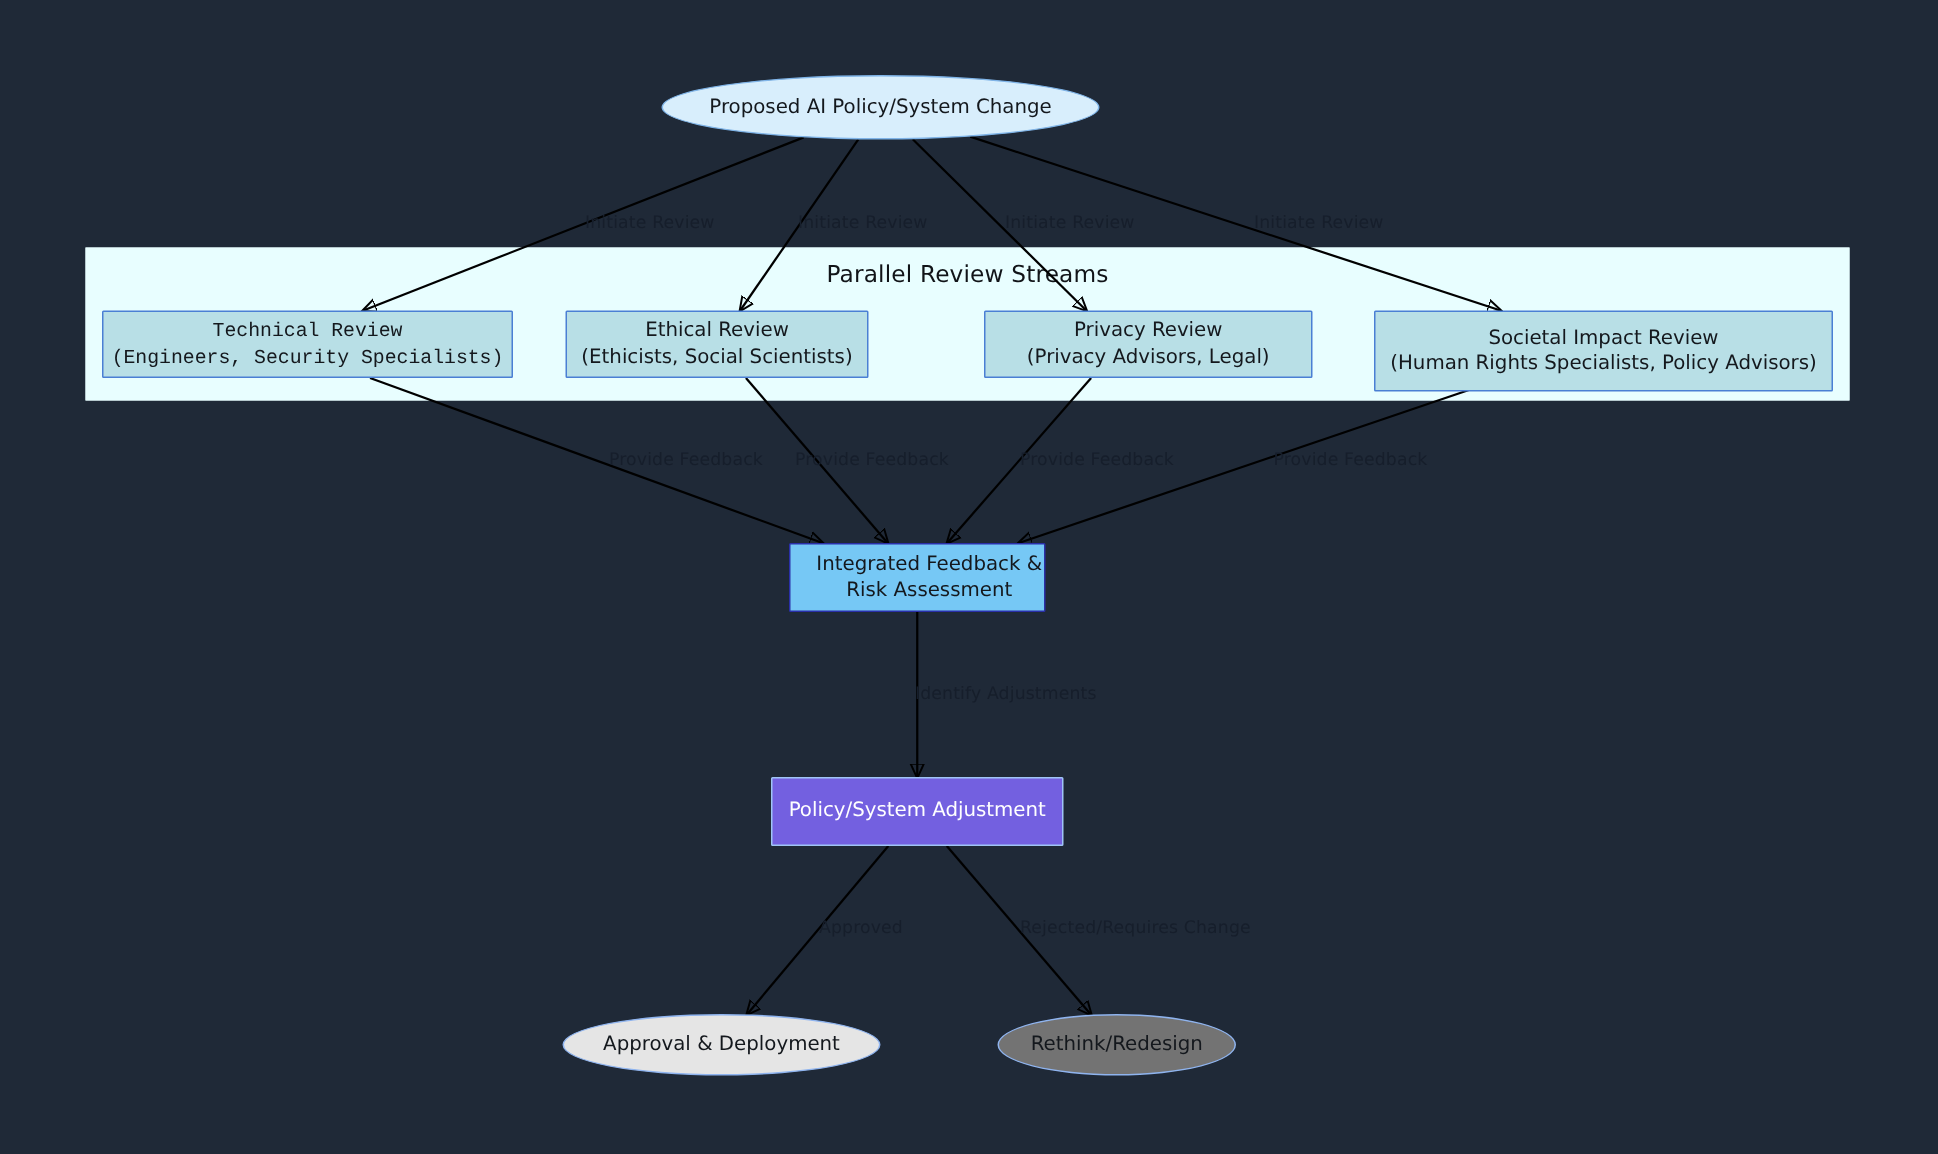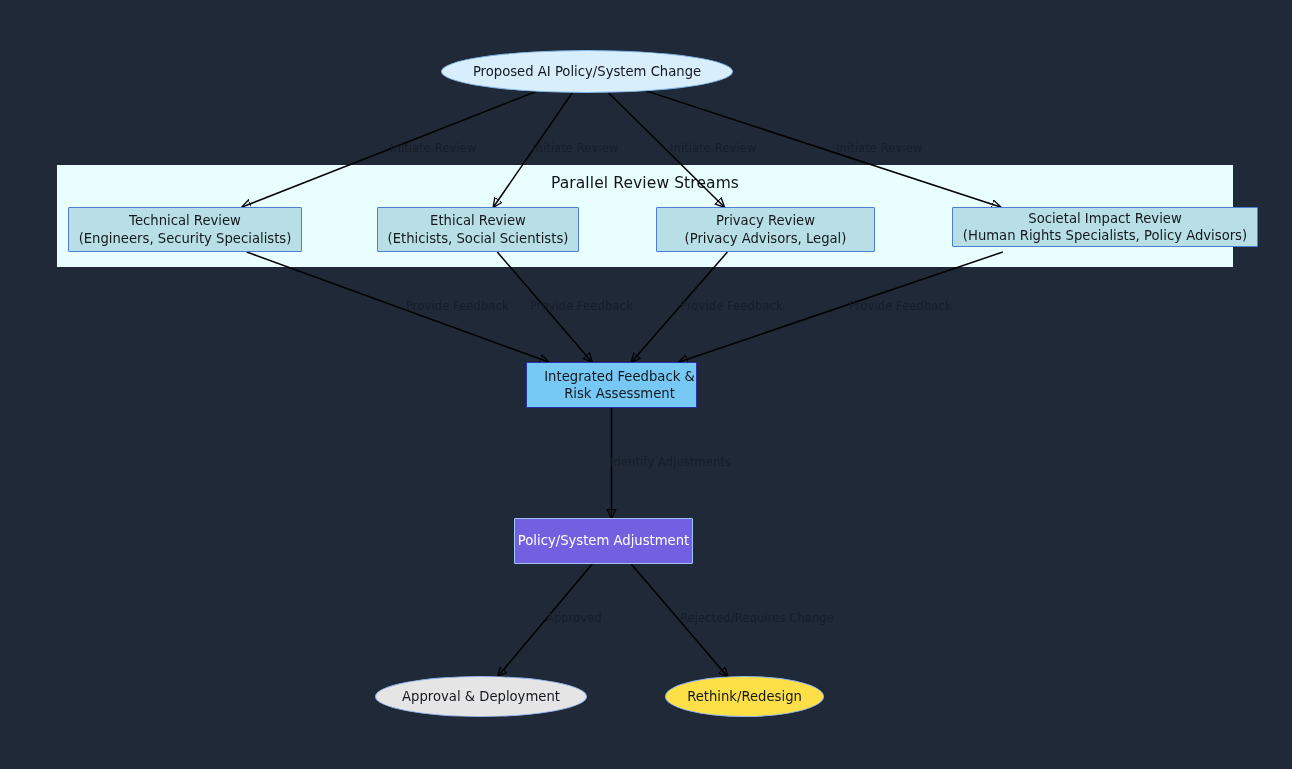--- a/index.html
+++ b/index.html
@@ -49,21 +49,21 @@
   }
   .ellipse{
     border-radius:50%;
     border:1.5px solid #8fb4ef;
   }
   .n-start{background:#d8eefc;border-color:#7fb4e8;}
   .n-review{background:#b8dfe6;border-color:#4a7fd4;}
   .n-integrate{background:#76c8f5;border:1.5px solid #2a2fa8;}
   .n-adjust{background:#7360e0;border:1.5px solid #9fc4f5;color:#ffffff;}
   .n-approve{background:#e5e5e5;border-color:#8fb4ef;}
-  .n-reject{background:#fde047;border-color:#8fb4ef;}
+  .n-reject{background:#737373;border-color:#8fb4ef;}
 
   
   .edge-label{
     position:absolute;
     font-size:11.5px;
     color:#161e2b;
     white-space:nowrap;
     z-index:5;
     letter-spacing:.1px;
   }
@@ -96,31 +96,31 @@
         <path d="M 727.4 252.0 L 631.5 362.0" marker-end="url(#arrow)"></path>
         <path d="M 1002.8 252.0 L 679.2 362.0" marker-end="url(#arrow)"></path>
         <path d="M 611.5 408.0 L 611.5 518.0" marker-end="url(#arrow)"></path>
         <path d="M 592.2 564.0 L 498.0 676.3" marker-end="url(#arrow)"></path>
         <path d="M 631.2 564.0 L 727.4 676.5" marker-end="url(#arrow)"></path>
       </g>
   </svg>
 
   <div id="node-layer">
       <div class="node ellipse n-start" style="left: 441px; top: 50px; width: 292px; height: 43px;">Proposed AI Policy/System Change</div>
-      <div class="node rect n-review" style="left: 68px; top: 207px; width: 234px; height: 45px;">Technical Review
+      <div class="node rect n-review" style="left: 68px; top: 207px; width: 274px; height: 45px; font-family: Liberation Mono, monospace;">Technical Review
 (Engineers, Security Specialists)</div>
       <div class="node rect n-review" style="left: 377px; top: 207px; width: 202px; height: 45px;">Ethical Review
 (Ethicists, Social Scientists)</div>
       <div class="node rect n-review" style="left: 656px; top: 207px; width: 219px; height: 45px;">Privacy Review
 (Privacy Advisors, Legal)</div>
-      <div class="node rect n-review" style="left: 916px; top: 207px; width: 306px; height: 40px; margin-left: 36px;">Societal Impact Review
+      <div class="node rect n-review" style="left: 916px; top: 207px; width: 306px; height: 54px;">Societal Impact Review
 (Human Rights Specialists, Policy Advisors)</div>
       <div class="node rect n-integrate" style="left: 526px; top: 362px; width: 171px; height: 46px; padding-left: 16px;">Integrated Feedback &amp;
 Risk Assessment</div>
-      <div class="node rect n-adjust" style="left: 514px; top: 518px; width: 179px; height: 46px;">Policy/System Adjustment</div>
+      <div class="node rect n-adjust" style="left: 514px; top: 518px; width: 195px; height: 46px;">Policy/System Adjustment</div>
       <div class="node ellipse n-approve" style="left: 375px; top: 676px; width: 212px; height: 41px;">Approval &amp; Deployment</div>
       <div class="node ellipse n-reject" style="left: 665px; top: 676px; width: 159px; height: 41px;">Rethink/Redesign</div>
     </div>
 
   <div id="label-layer">
       <div class="edge-label" style="left: 390px; top: 141px;">Initiate Review</div>
       <div class="edge-label" style="left: 532px; top: 141px;">Initiate Review</div>
       <div class="edge-label" style="left: 670px; top: 141px;">Initiate Review</div>
       <div class="edge-label" style="left: 836px; top: 141px;">Initiate Review</div>
       <div class="edge-label" style="left: 406px; top: 299px;">Provide Feedback</div>

